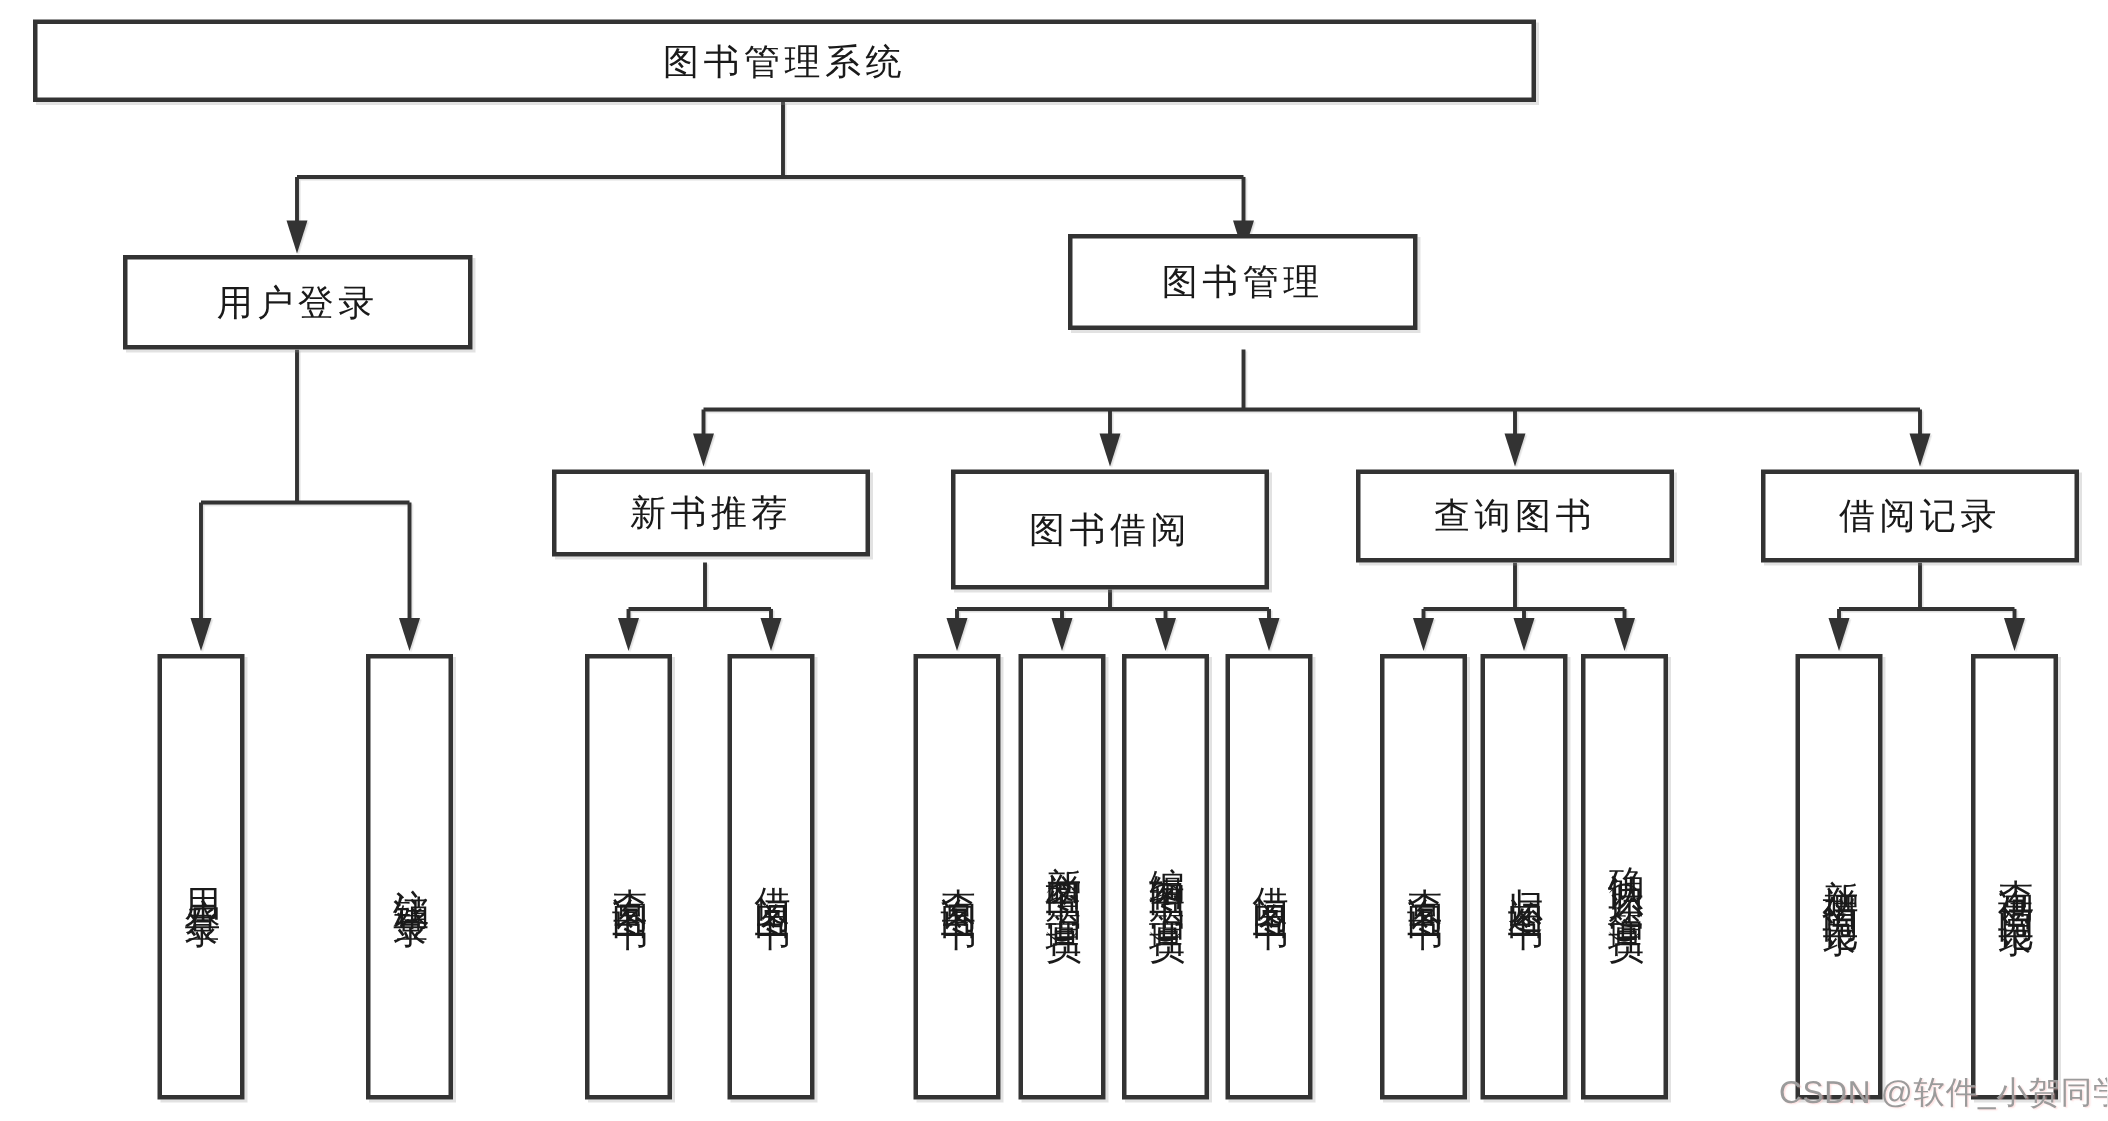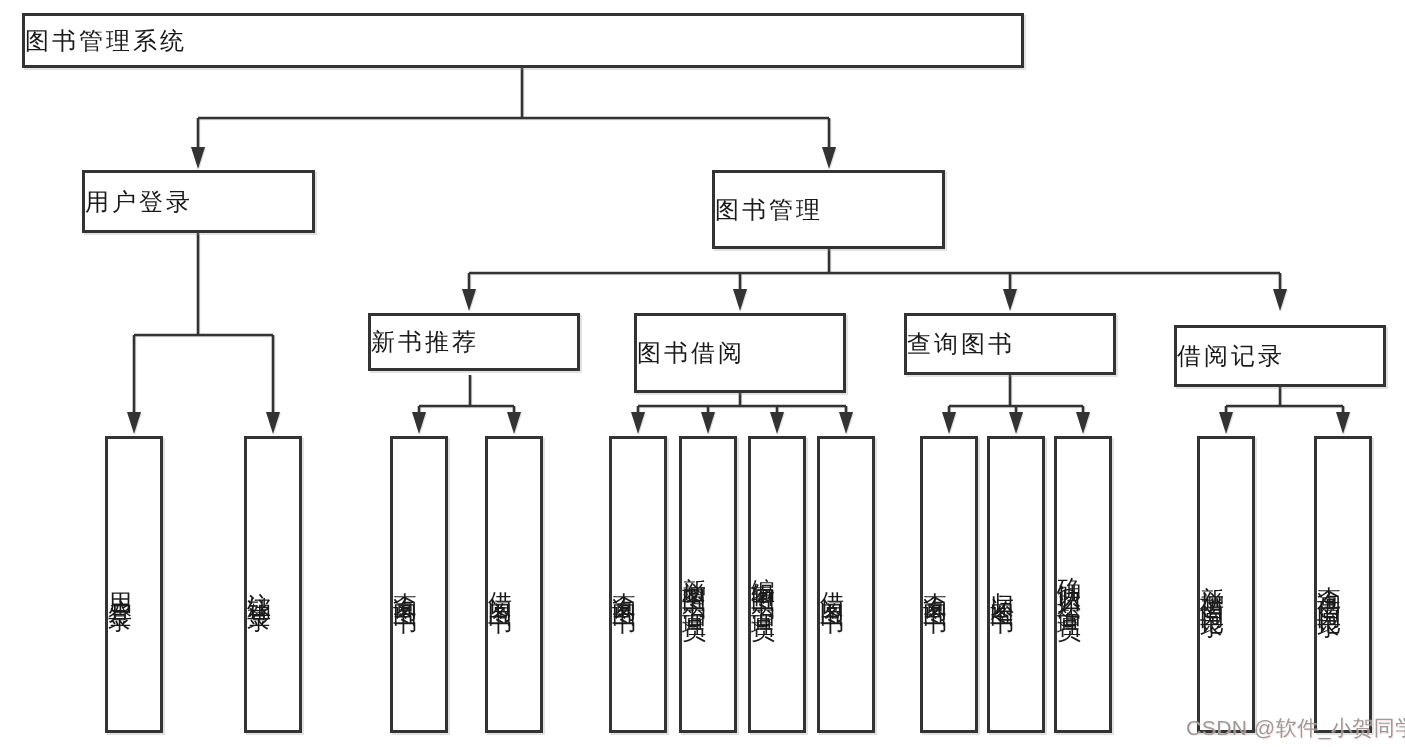--- a/index.html
+++ b/index.html
@@ -23,20 +23,21 @@
     filter: drop-shadow(1.5px 1.5px 0 rgba(150,150,150,0.30));
   }
   .box {
     position: absolute;
     box-sizing: border-box;
     border: 3px solid #333333;
     background: #ffffff;
     color: #1a1a1a;
     display: flex;
     align-items: center;
+    justify-content: center;
     z-index: 2;
     box-shadow: 2px 2px 0 rgba(150,150,150,0.28);
   }
   .hlabel {
     font-size: 24px;
     letter-spacing: 3px;
     white-space: nowrap;
   }
   .vlabel {
     writing-mode: vertical-rl;
@@ -105,34 +106,34 @@
     </g>
   </svg>
 
   <div class="box" style="left:22px; top:13px; width:1002px; height:55px;">
     <span class="hlabel">图书管理系统</span>
   </div>
 
   <div class="box" style="left:82px; top:170px; width:233px; height:63px;">
     <span class="hlabel">用户登录</span>
   </div>
-  <div class="box" style="left:712px; top:170px; width:233px; height:79px;">
+  <div class="box" style="left:712px; top:156px; width:233px; height:64px;">
     <span class="hlabel">图书管理</span>
   </div>
 
   <div class="box" style="left:368px; top:313px; width:212px; height:58px;">
     <span class="hlabel">新书推荐</span>
   </div>
   <div class="box" style="left:634px; top:313px; width:212px; height:80px;">
     <span class="hlabel">图书借阅</span>
   </div>
   <div class="box" style="left:904px; top:313px; width:212px; height:62px;">
     <span class="hlabel">查询图书</span>
   </div>
-  <div class="box" style="left:1174px; top:313px; width:212px; height:62px;margin-top:12px;">
+  <div class="box" style="left:1174px; top:313px; width:212px; height:62px;">
     <span class="hlabel">借阅记录</span>
   </div>
 
   <div class="box" style="left:105px; top:436px; width:58px; height:297px;">
     <span class="vlabel">用户登录</span>
   </div>
   <div class="box" style="left:244px; top:436px; width:58px; height:297px;">
     <span class="vlabel">注销登录</span>
   </div>
 

